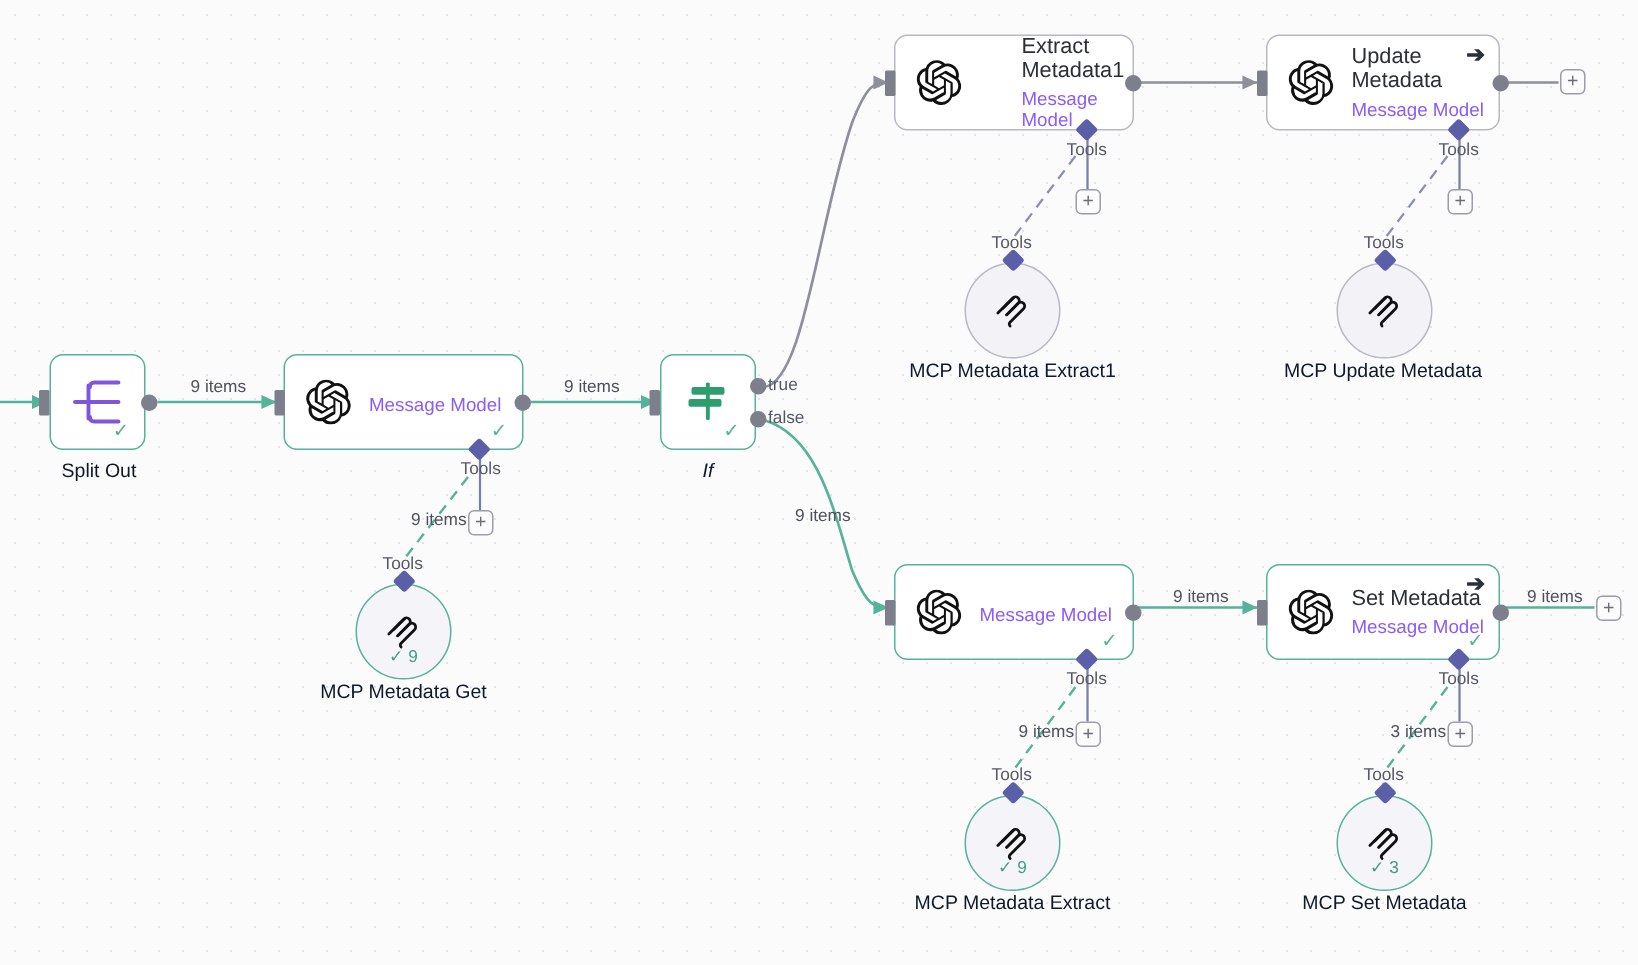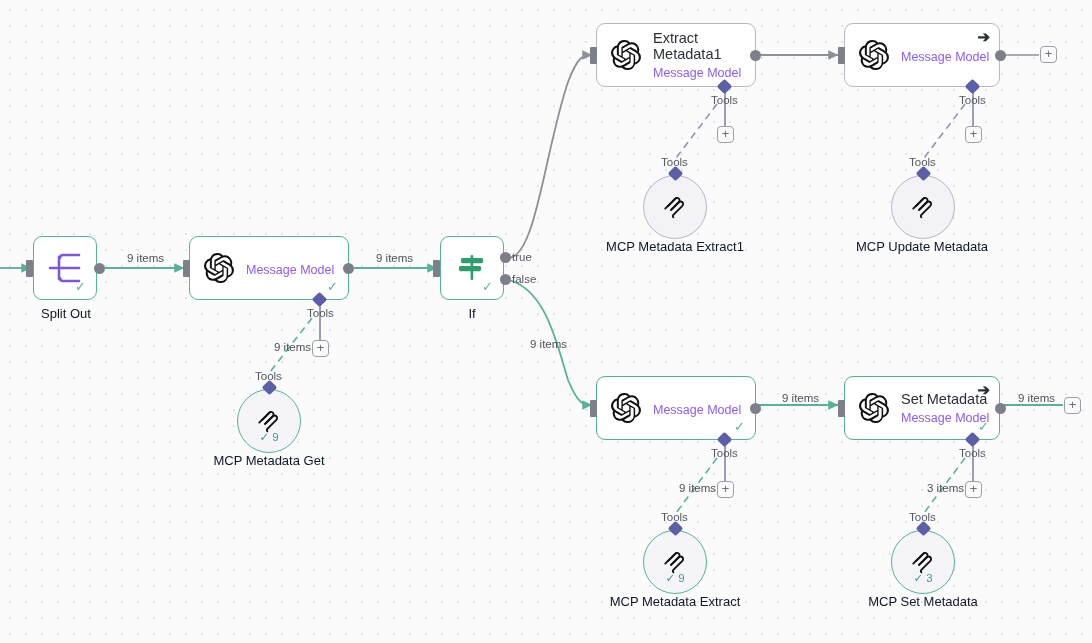--- a/index.html
+++ b/index.html
@@ -171,24 +171,24 @@
       <rect x="14.6" y="2" width="2.6" height="25" rx="1" fill="#2f9e6f"></rect>
     </svg>
   </span>
   <span class="check">✓</span>
 </div>
 <div class="inArrowBar" style="left:433px;top:260px;"></div>
 <div class="dotOut" style="left:500px;top:252px;"></div>
 <div class="dotOut" style="left:500px;top:274px;"></div>
 <div class="portlbl" style="left:512px;top:251px;">true</div>
 <div class="portlbl" style="left:512px;top:273px;">false</div>
-<div class="cap" style="left:420px;top:306px;width:104px;">If</div>
+<div class="cap" style="left:420px;top:306px;width:104px;font-style:italic;">If</div>
 <div class="edgelbl" style="left:530px;top:338px;">9 items</div>
 
-<div class="node" style="left:596px;top:23px;width:160px;height:64px;">
+<div class="node" style="left:596px;top:23px;width:160px;height:64px;gap:28px;">
   <span class="ico">
     <svg width="30" height="30" viewBox="0 0 24 24">
           <path fill="#111" d="M22.28 9.82a5.98 5.98 0 0 0-.52-4.91 6.05 6.05 0 0 0-6.51-2.9A5.99 5.99 0 0 0 10.7.09a6.05 6.05 0 0 0-5.77 4.2 5.98 5.98 0 0 0-4 2.9 6.05 6.05 0 0 0 .75 7.1 5.98 5.98 0 0 0 .51 4.91 6.05 6.05 0 0 0 6.52 2.9A5.98 5.98 0 0 0 13.26 24a6.05 6.05 0 0 0 5.77-4.21 5.99 5.99 0 0 0 4-2.9 6.06 6.06 0 0 0-.75-7.07Zm-9.02 12.6a4.48 4.48 0 0 1-2.88-1.04l.14-.08 4.78-2.76a.79.79 0 0 0 .39-.68v-6.74l2.02 1.17a.07.07 0 0 1 .4.06v5.58a4.5 4.5 0 0 1-4.5 4.49ZM3.6 18.3a4.47 4.47 0 0 1-.54-3.01l.14.09 4.78 2.76a.77.77 0 0 0 .78 0l5.84-3.37v2.33a.08.08 0 0 1-.3.07l-4.83 2.79a4.5 4.5 0 0 1-6.14-1.65ZM2.34 7.9a4.49 4.49 0 0 1 2.35-1.97V11.6a.77.77 0 0 0 .38.67l5.82 3.36-2.02 1.17a.8.8 0 0 1-.07 0l-4.83-2.79A4.5 4.5 0 0 1 2.34 7.9Zm16.6 3.86-5.84-3.4L15.1 7.2a.07.07 0 0 1 .07 0l4.83 2.79a4.49 4.49 0 0 1-.68 8.1v-5.66a.79.79 0 0 0-.38-.67Zm2.01-3.02-.14-.09-4.77-2.78a.78.78 0 0 0-.79 0L9.42 9.24V6.91a.07.07 0 0 1 .03-.07l4.83-2.78a4.5 4.5 0 0 1 6.68 4.65ZM8.32 12.86 6.3 11.7a.08.08 0 0 1-.04-.06V6.07a4.5 4.5 0 0 1 7.37-3.45l-.14.08L8.71 5.46a.79.79 0 0 0-.39.68ZM9.42 10.5 12.02 9l2.6 1.5v3l-2.6 1.5-2.6-1.5Z"></path>
         </svg>
   </span>
   <span class="txt">
     <span class="ntitle">Extract Metadata1</span>
     <span class="nsub">Message Model</span>
   </span>
 </div>
@@ -211,20 +211,21 @@
 <div class="portlbl" style="left:661px;top:156px;">Tools</div>
 <div class="cap" style="left:595px;top:239px;width:160px;">MCP Metadata Extract1</div>
 
 <div class="node" style="left:844px;top:23px;width:156px;height:64px;">
   <span class="ico">
     <svg width="30" height="30" viewBox="0 0 24 24">
           <path fill="#111" d="M22.28 9.82a5.98 5.98 0 0 0-.52-4.91 6.05 6.05 0 0 0-6.51-2.9A5.99 5.99 0 0 0 10.7.09a6.05 6.05 0 0 0-5.77 4.2 5.98 5.98 0 0 0-4 2.9 6.05 6.05 0 0 0 .75 7.1 5.98 5.98 0 0 0 .51 4.91 6.05 6.05 0 0 0 6.52 2.9A5.98 5.98 0 0 0 13.26 24a6.05 6.05 0 0 0 5.77-4.21 5.99 5.99 0 0 0 4-2.9 6.06 6.06 0 0 0-.75-7.07Zm-9.02 12.6a4.48 4.48 0 0 1-2.88-1.04l.14-.08 4.78-2.76a.79.79 0 0 0 .39-.68v-6.74l2.02 1.17a.07.07 0 0 1 .4.06v5.58a4.5 4.5 0 0 1-4.5 4.49ZM3.6 18.3a4.47 4.47 0 0 1-.54-3.01l.14.09 4.78 2.76a.77.77 0 0 0 .78 0l5.84-3.37v2.33a.08.08 0 0 1-.3.07l-4.83 2.79a4.5 4.5 0 0 1-6.14-1.65ZM2.34 7.9a4.49 4.49 0 0 1 2.35-1.97V11.6a.77.77 0 0 0 .38.67l5.82 3.36-2.02 1.17a.8.8 0 0 1-.07 0l-4.83-2.79A4.5 4.5 0 0 1 2.34 7.9Zm16.6 3.86-5.84-3.4L15.1 7.2a.07.07 0 0 1 .07 0l4.83 2.79a4.49 4.49 0 0 1-.68 8.1v-5.66a.79.79 0 0 0-.38-.67Zm2.01-3.02-.14-.09-4.77-2.78a.78.78 0 0 0-.79 0L9.42 9.24V6.91a.07.07 0 0 1 .03-.07l4.83-2.78a4.5 4.5 0 0 1 6.68 4.65ZM8.32 12.86 6.3 11.7a.08.08 0 0 1-.04-.06V6.07a4.5 4.5 0 0 1 7.37-3.45l-.14.08L8.71 5.46a.79.79 0 0 0-.39.68ZM9.42 10.5 12.02 9l2.6 1.5v3l-2.6 1.5-2.6-1.5Z"></path>
         </svg>
   </span>
   <span class="txt">
+    <span class="ntitle">Update Metadata</span>
     <span class="nsub">Message Model</span>
   </span>
   <span class="pinarrow">➔</span>
 </div>
 <div class="inArrowBar" style="left:838px;top:47px;"></div>
 <div class="dotOut" style="left:995px;top:50px;"></div>
 <div class="diamond" style="left:967px;top:81px;"></div>
 <div class="portlbl" style="left:959px;top:94px;">Tools</div>
 <div class="plus" style="left:965px;top:126px;">+</div>
 <div class="plus" style="left:1040px;top:46px;">+</div>

